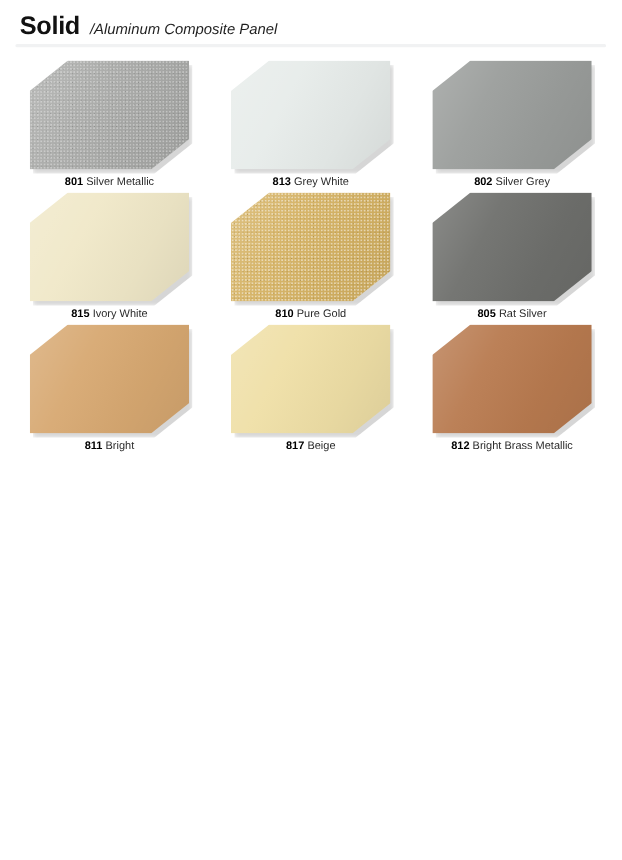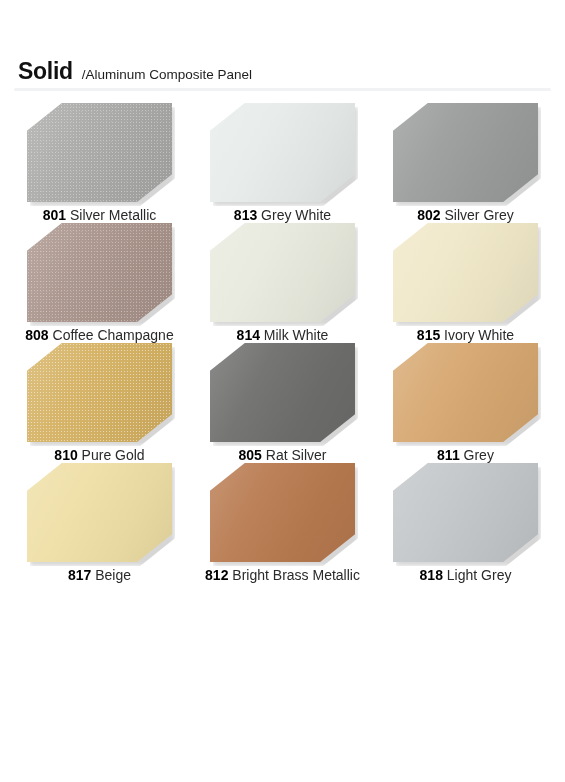--- a/index.html
+++ b/index.html
@@ -23,34 +23,34 @@
   }
 
   
   .header {
     padding: 12px 18px 0 18px;
     display: flex;
     align-items: baseline;
     gap: 9px;
     height: 34px;
     box-sizing: border-box;
-    margin-top: 48px;
   }
   .header-title {
     font-size: 23px;
     font-weight: bold;
     letter-spacing: -0.3px;
     color: #111111;
     line-height: 1;
   }
   .header-subtitle {
     font-size: 13.5px;
     font-weight: normal;
     color: #1f1f1f;
     line-height: 1;
+    font-style: italic;
   }
   .divider {
     margin: 6px 14px 0 14px;
     height: 3px;
     background: #f1f2f3;
     border-radius: 2px;
   }
 
   
   .grid {
@@ -131,21 +131,21 @@
     inset: 0;
     background: linear-gradient(118deg,
         rgba(255,255,255,0.20) 0%,
         rgba(255,255,255,0.05) 34%,
         rgba(0,0,0,0.03) 68%,
         rgba(0,0,0,0.08) 100%);
   }
 
   .caption {
     margin-top: 6px;
-    font-size: 14px;
+    font-size: 10px;
     line-height: 1.1;
     color: #161616;
     white-space: nowrap;
     text-align: center;
   }
   .caption .code {
     font-weight: bold;
     color: #000000;
   }
   .caption .name {
@@ -189,38 +189,20 @@
           <div class="swatch-shadow"></div>
           <div class="swatch" style="background: rgb(154, 157, 155);">
             <div class="sheen"></div>
           </div>
         </div>
         <div class="caption"><span class="code">802</span><span class="name"> Silver Grey</span></div>
       </div>
       <div class="cell">
         <div class="swatch-wrap">
           <div class="swatch-shadow"></div>
-          <div class="swatch metallic" style="background: rgb(169, 148, 139);">
-            <div class="sheen"></div>
-          </div>
-        </div>
-        <div class="caption"><span class="code">808</span><span class="name"> Coffee Champagne</span></div>
-      </div>
-      <div class="cell">
-        <div class="swatch-wrap">
-          <div class="swatch-shadow"></div>
-          <div class="swatch" style="background: rgb(232, 234, 222);">
-            <div class="sheen"></div>
-          </div>
-        </div>
-        <div class="caption"><span class="code">814</span><span class="name"> Milk White</span></div>
-      </div>
-      <div class="cell">
-        <div class="swatch-wrap">
-          <div class="swatch-shadow"></div>
           <div class="swatch" style="background: rgb(240, 232, 200);">
             <div class="sheen"></div>
           </div>
         </div>
         <div class="caption"><span class="code">815</span><span class="name"> Ivory White</span></div>
       </div>
       <div class="cell">
         <div class="swatch-wrap">
           <div class="swatch-shadow"></div>
           <div class="swatch sparkle" style="background: rgb(213, 178, 99);">
@@ -238,44 +220,35 @@
         </div>
         <div class="caption"><span class="code">805</span><span class="name"> Rat Silver</span></div>
       </div>
       <div class="cell">
         <div class="swatch-wrap">
           <div class="swatch-shadow"></div>
           <div class="swatch" style="background: rgb(215, 168, 113);">
             <div class="sheen"></div>
           </div>
         </div>
-        <div class="caption"><span class="code">811</span><span class="name"> Grey</span></div>
+        <div class="caption"><span class="code">811</span><span class="name"> Bright</span></div>
       </div>
       <div class="cell">
         <div class="swatch-wrap">
           <div class="swatch-shadow"></div>
           <div class="swatch" style="background: rgb(239, 223, 166);">
             <div class="sheen"></div>
           </div>
         </div>
         <div class="caption"><span class="code">817</span><span class="name"> Beige</span></div>
       </div>
       <div class="cell">
         <div class="swatch-wrap">
           <div class="swatch-shadow"></div>
           <div class="swatch" style="background: rgb(184, 122, 79);">
             <div class="sheen"></div>
           </div>
         </div>
         <div class="caption"><span class="code">812</span><span class="name"> Bright Brass Metallic</span></div>
       </div>
-      <div class="cell">
-        <div class="swatch-wrap">
-          <div class="swatch-shadow"></div>
-          <div class="swatch" style="background: rgb(195, 199, 201);">
-            <div class="sheen"></div>
-          </div>
-        </div>
-        <div class="caption"><span class="code">818</span><span class="name"> Light Grey</span></div>
-      </div>
     </div>
 
 </div>
 
 </body></html>

